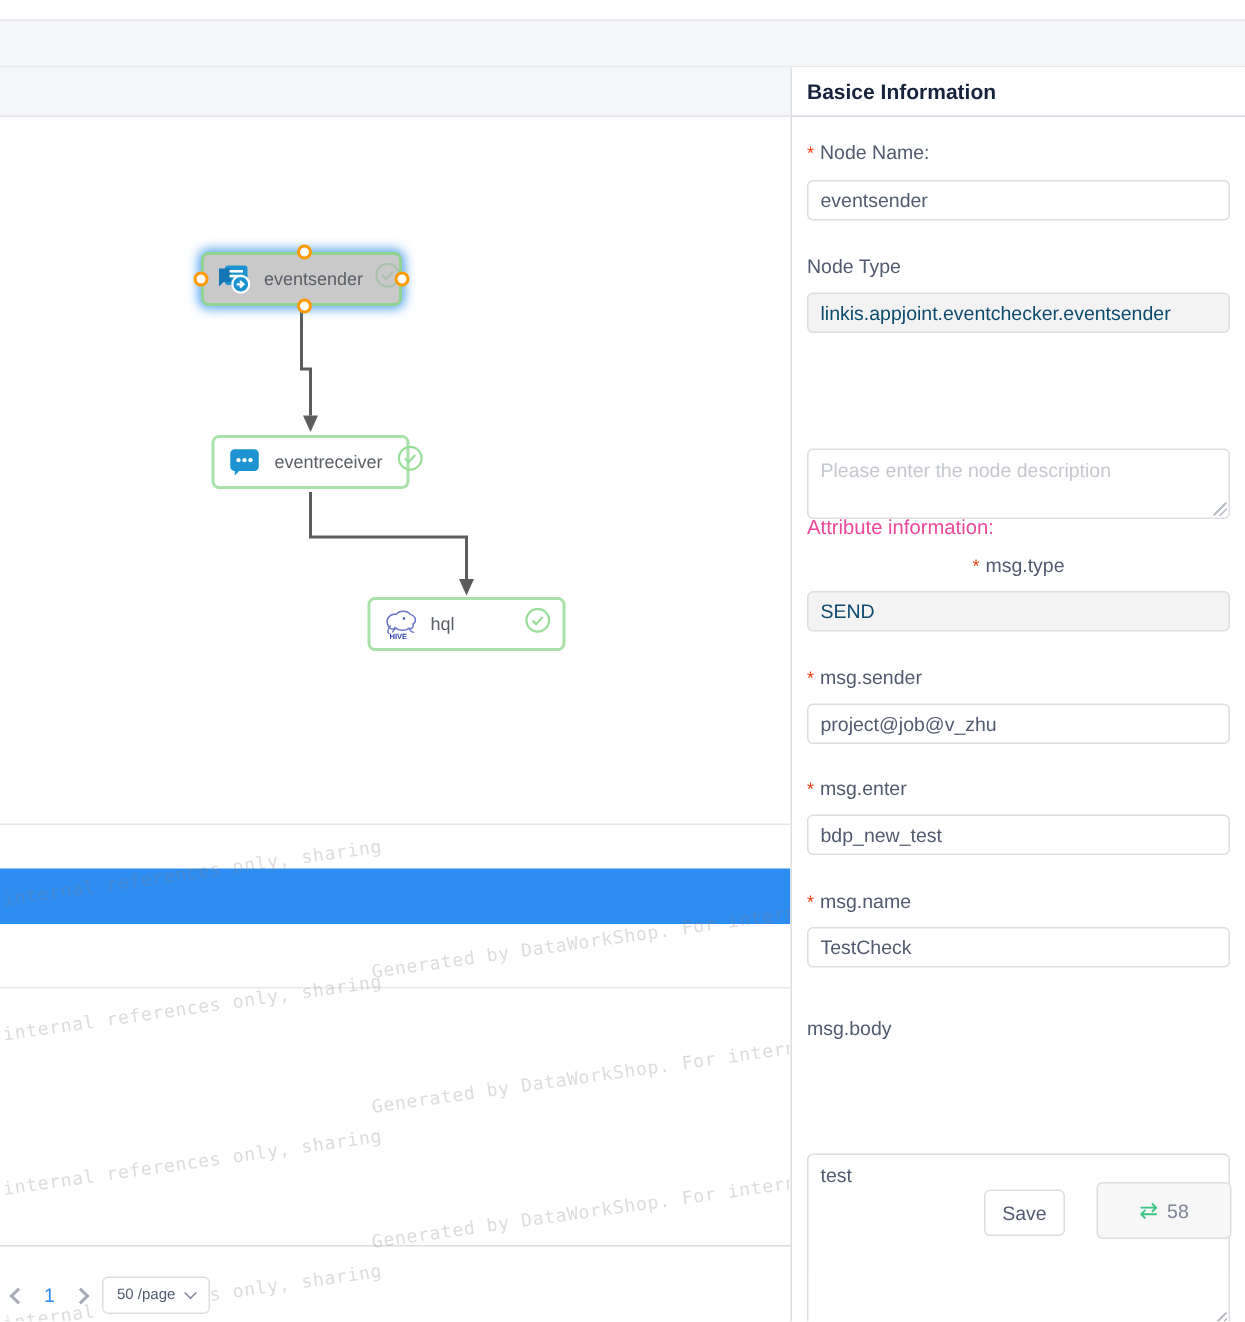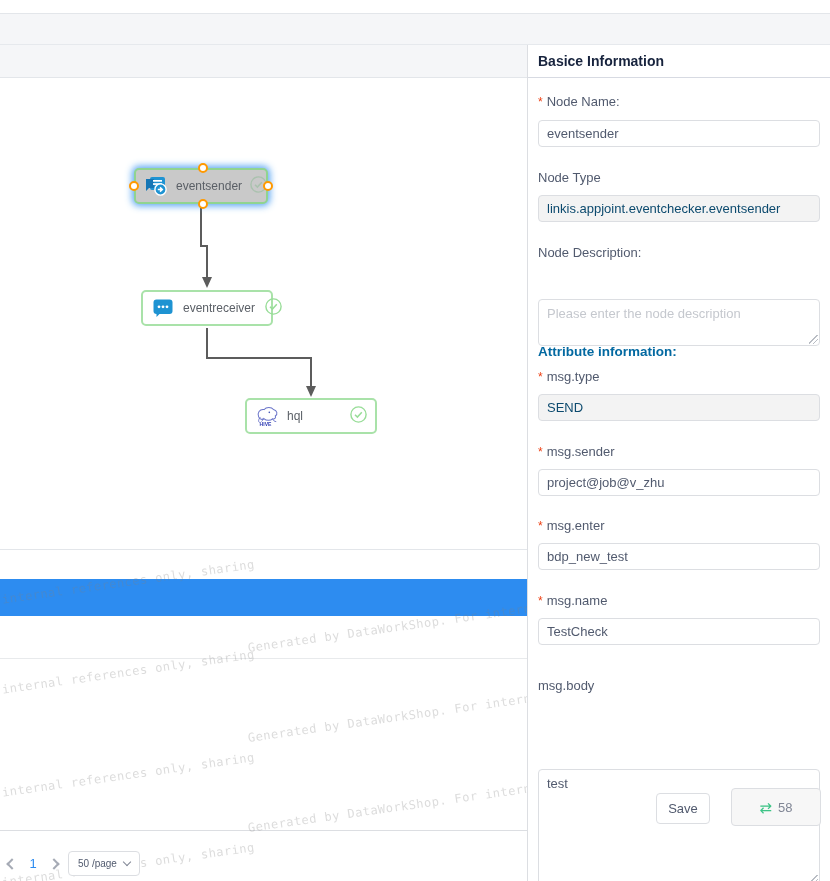--- a/index.html
+++ b/index.html
@@ -64,21 +64,21 @@
   
   .panel { position:absolute; left:527px; top:45px; width:303px; height:836px; background:#fff;
            border-left:1px solid #dcdee2; z-index:10; }
   .panel-header { height:33px; border-bottom:1px solid #d7dae2; display:flex; align-items:center;
                   padding-left:10px; background:#fff; }
   .panel-header span { font-size:14px; font-weight:bold; color:#17233d; }
 
   .form-group { position:absolute; left:10px; width:282px; }
   .form-group label { display:block; font-size:13px; color:#515a6e; margin-bottom:0; }
   .req { color:#ed4014; margin-right:4px; font-size:12px; }
-  .section-heading { position:absolute; left:10px; font-size:13.5px; font-weight:bold; color:#0369a1; }
+  .section-heading { position:absolute; left:10px; font-size:13.5px; font-weight:normal; color:#ec4899; }
 
   .ipt { width:282px; height:27px; border:1px solid #dcdee2; border-radius:4px; padding:0 8px;
          font-size:13px; color:#515a6e; font-family:"Liberation Sans", sans-serif; outline:none; background:#fff; }
   .ipt:disabled { background:#f3f3f3; color:#0c4a6e; }
   .ta-wrap { position:relative; width:282px; }
   .ta { width:282px; border:1px solid #dcdee2; border-radius:4px; padding:6px 8px; font-size:13px;
         color:#515a6e; font-family:"Liberation Sans", sans-serif; resize:none; outline:none; display:block; }
   .ta::placeholder, .ipt::placeholder { color:#c5c8ce; }
   .resize-grip { position:absolute; right:2px; bottom:2px; width:9px; height:9px;
     background:
@@ -219,31 +219,28 @@
       <input class="ipt" value="eventsender" style="">
     </div>
 
     <div class="form-group" style="top:125px;">
       <label>Node Type</label>
     </div>
     <div class="form-group" style="top:150px;">
       <input class="ipt" disabled="" value="linkis.appjoint.eventchecker.eventsender" style="">
     </div>
 
-    <div class="form-group" style="top:200px;">
-      <label>Node Description:</label>
-    </div>
     <div class="form-group ta-wrap" style="top:221px;">
       <textarea class="ta" style="height: 47px;" placeholder="Please enter the node description"></textarea>
       <span class="resize-grip"></span>
     </div>
 
     <div class="section-heading" style="top:299px;">Attribute information:</div>
 
-    <div class="form-group" style="top:324px;">
+    <div class="form-group" style="top:324px;text-align:center;">
       <label><span class="req">*</span><span>msg.type</span></label>
     </div>
     <div class="form-group" style="top:349px;">
       <input class="ipt" disabled="" value="SEND" style="">
     </div>
 
     <div class="form-group" style="top:399px;">
       <label><span class="req">*</span><span>msg.sender</span></label>
     </div>
     <div class="form-group" style="top:424px;">

